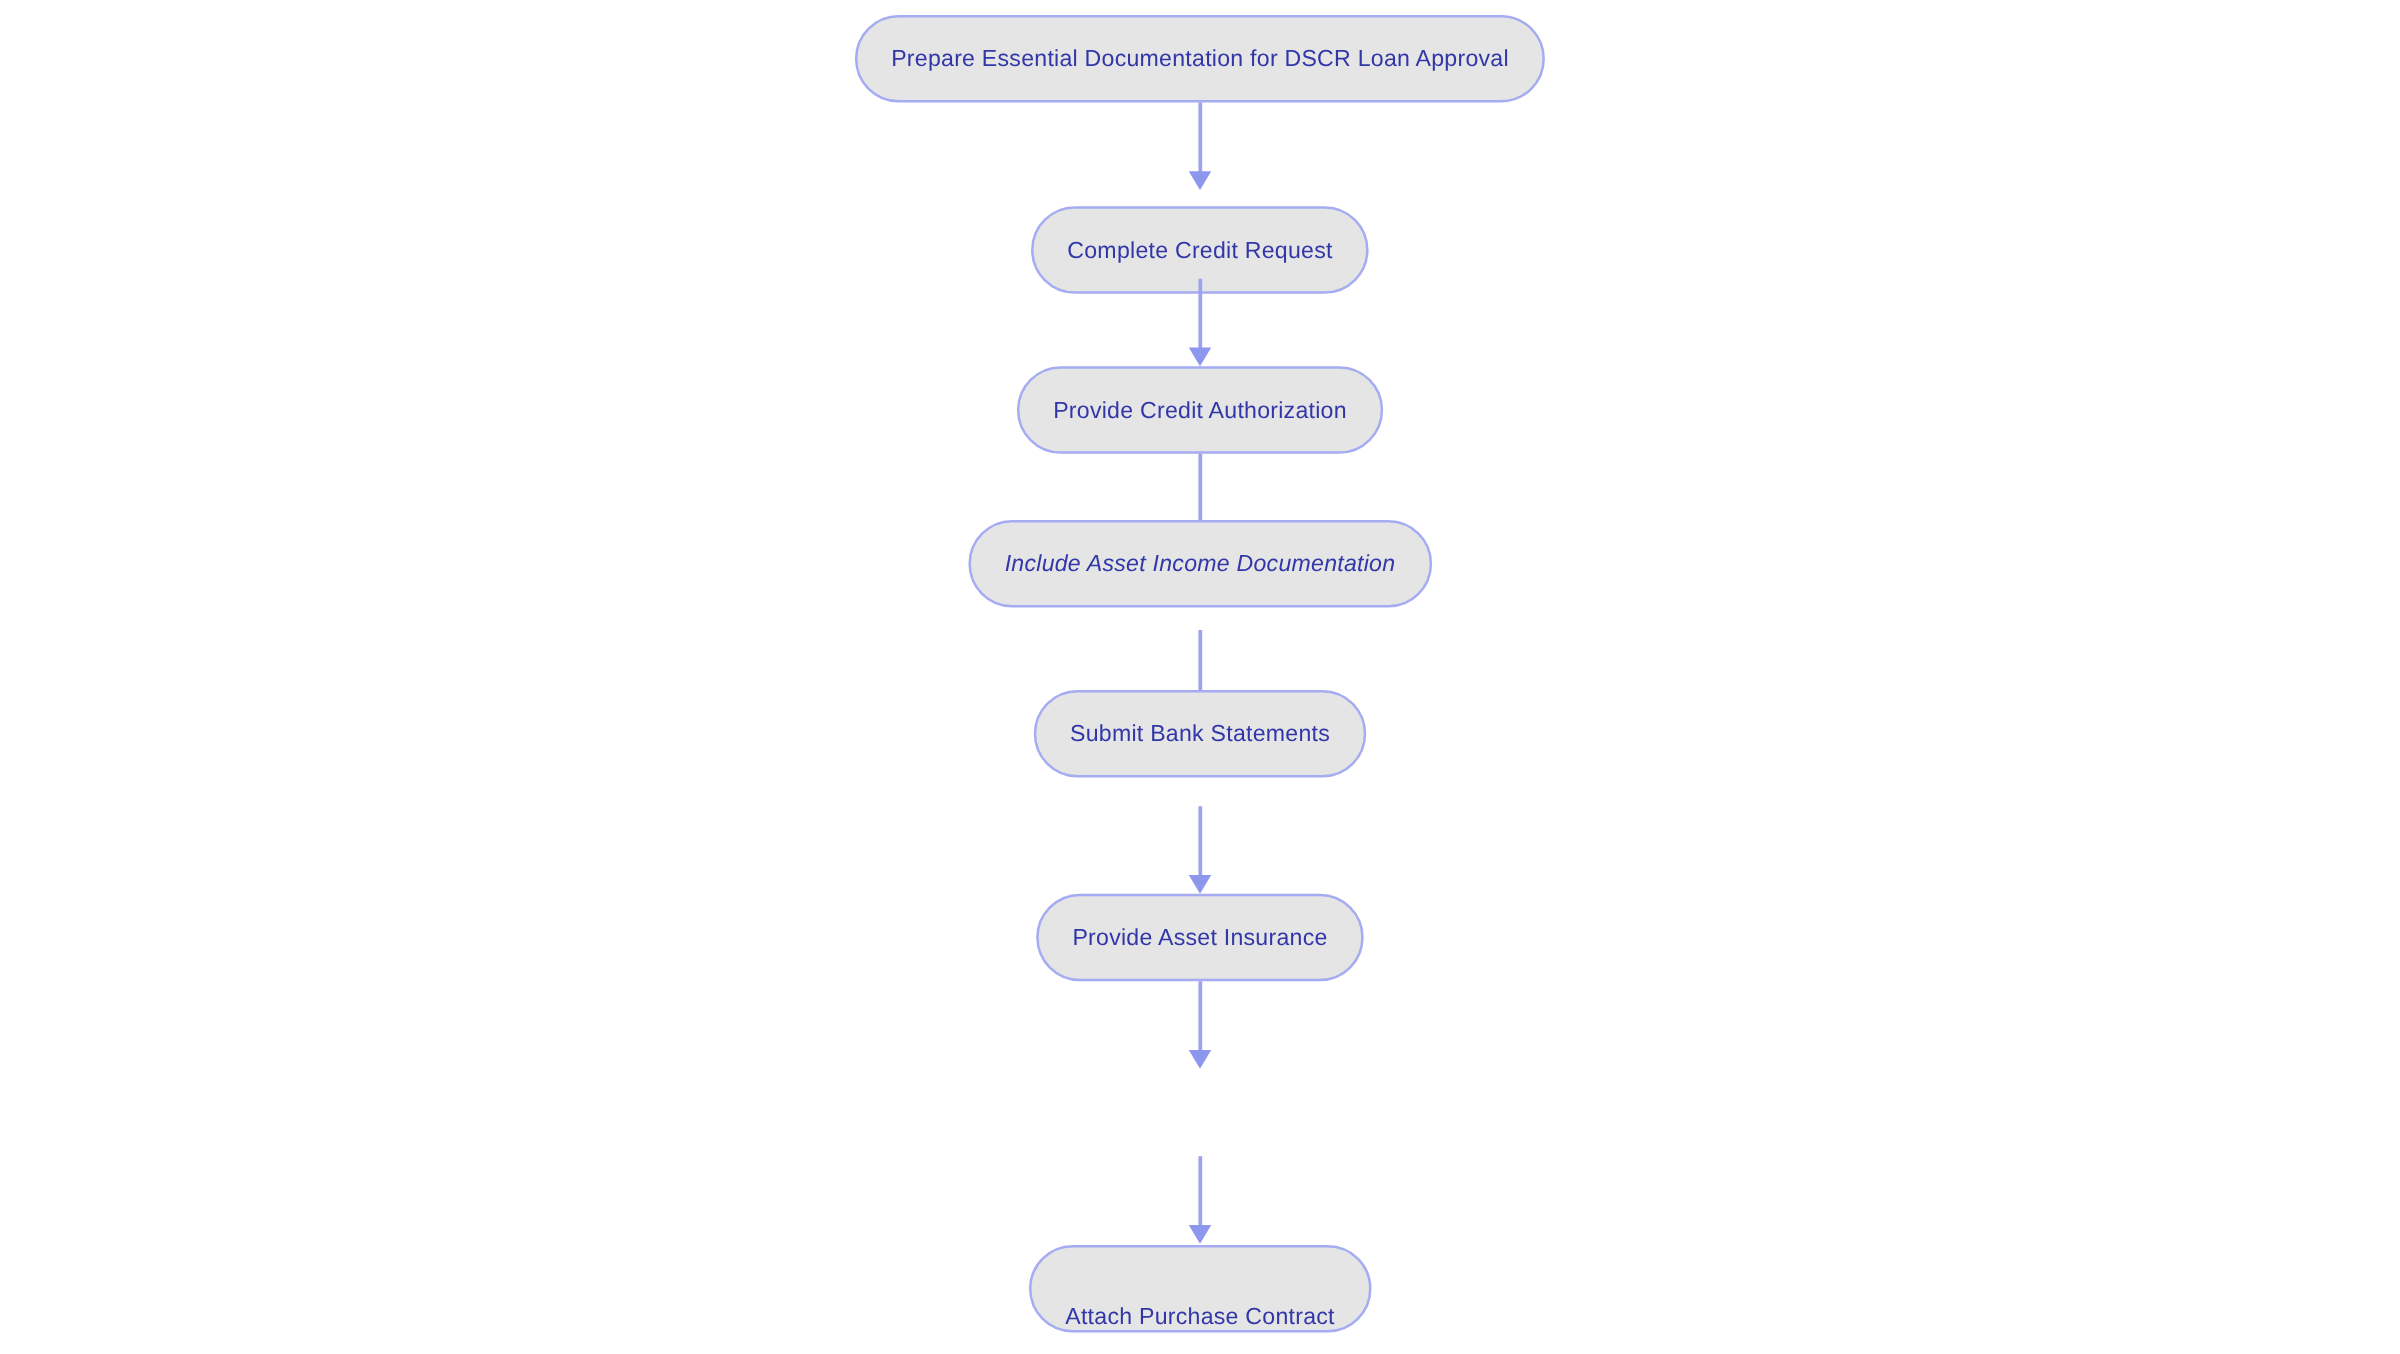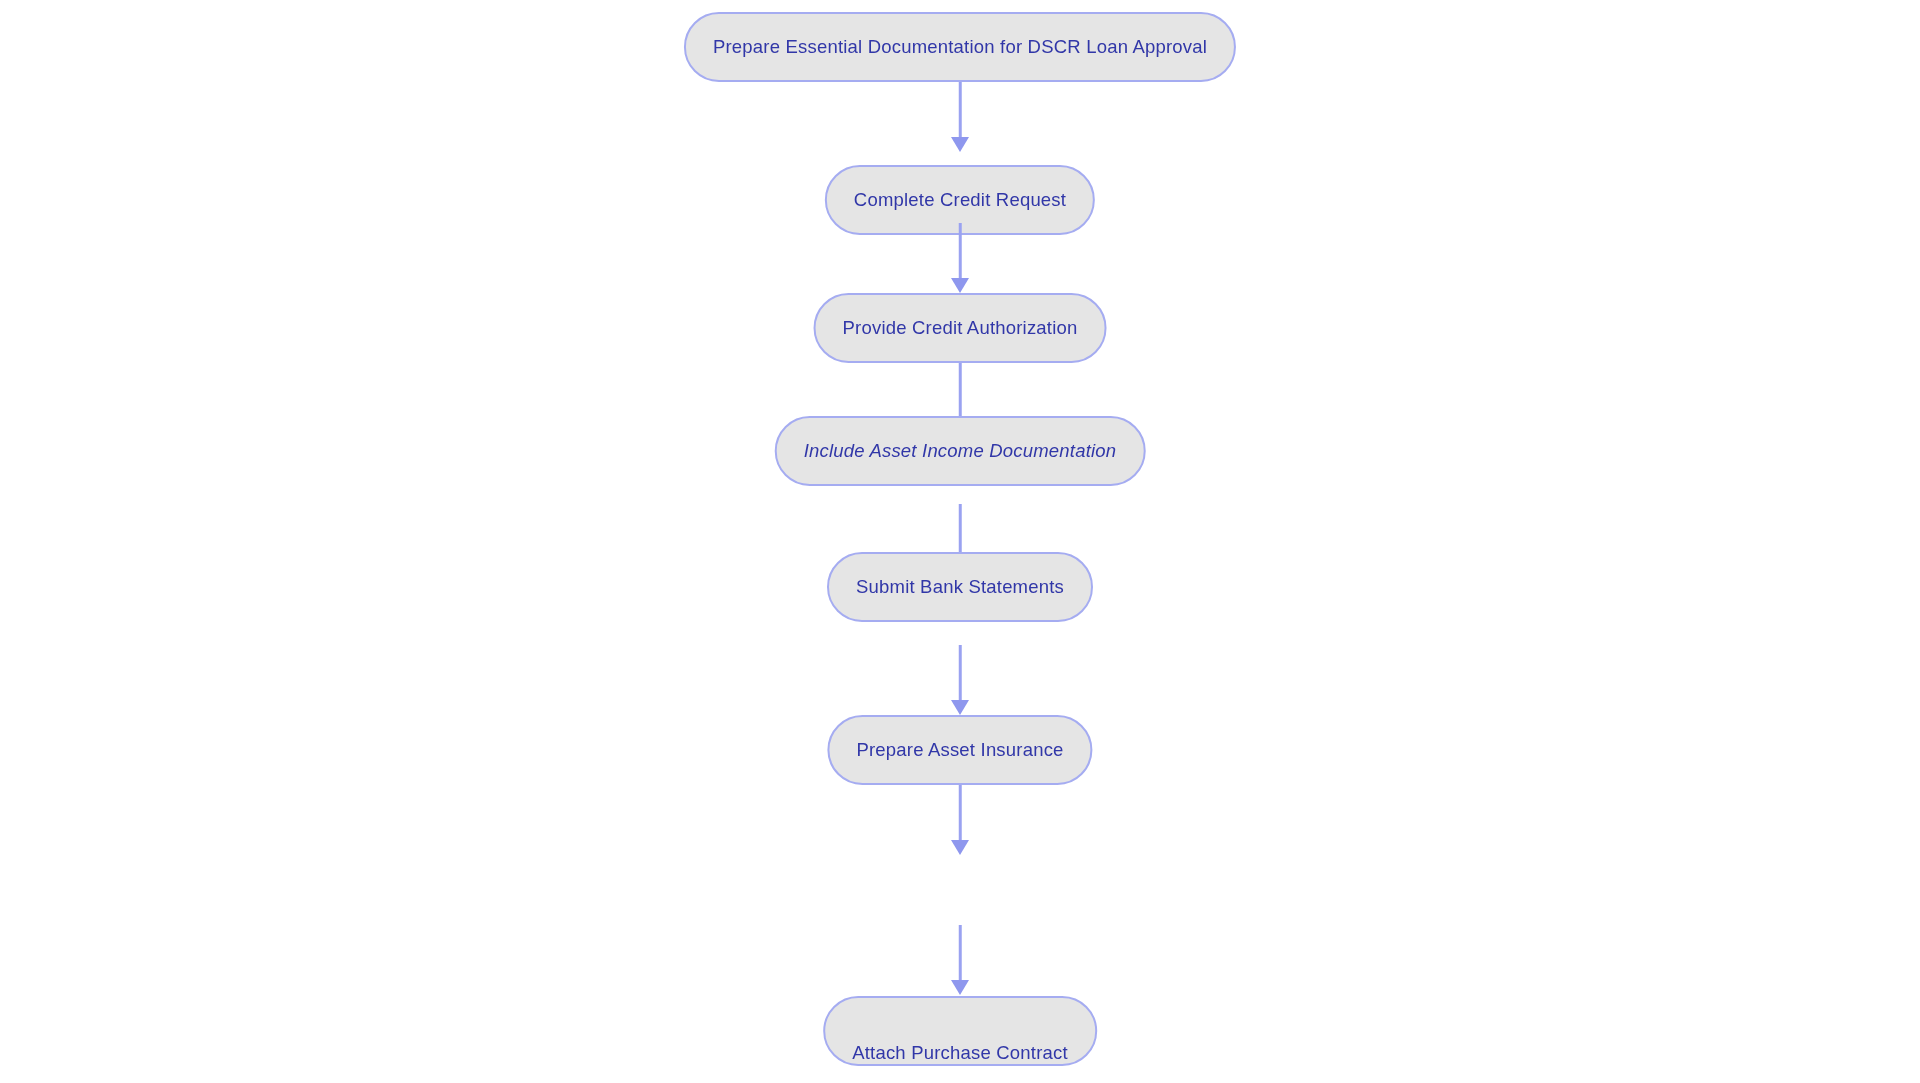--- a/index.html
+++ b/index.html
@@ -121,21 +121,21 @@
   <div class="flow-node n4">
     <span>Submit Bank Statements</span>
   </div>
 
   <div class="flow-arrow a4">
     <div class="shaft"></div>
     <div class="head"></div>
   </div>
 
   <div class="flow-node n5">
-    <span>Prepare Asset Insurance</span>
+    <span>Provide Asset Insurance</span>
   </div>
 
   <div class="flow-arrow a5">
     <div class="shaft"></div>
     <div class="head"></div>
   </div>
 
 
   <div class="flow-arrow a6">
     <div class="shaft"></div>

